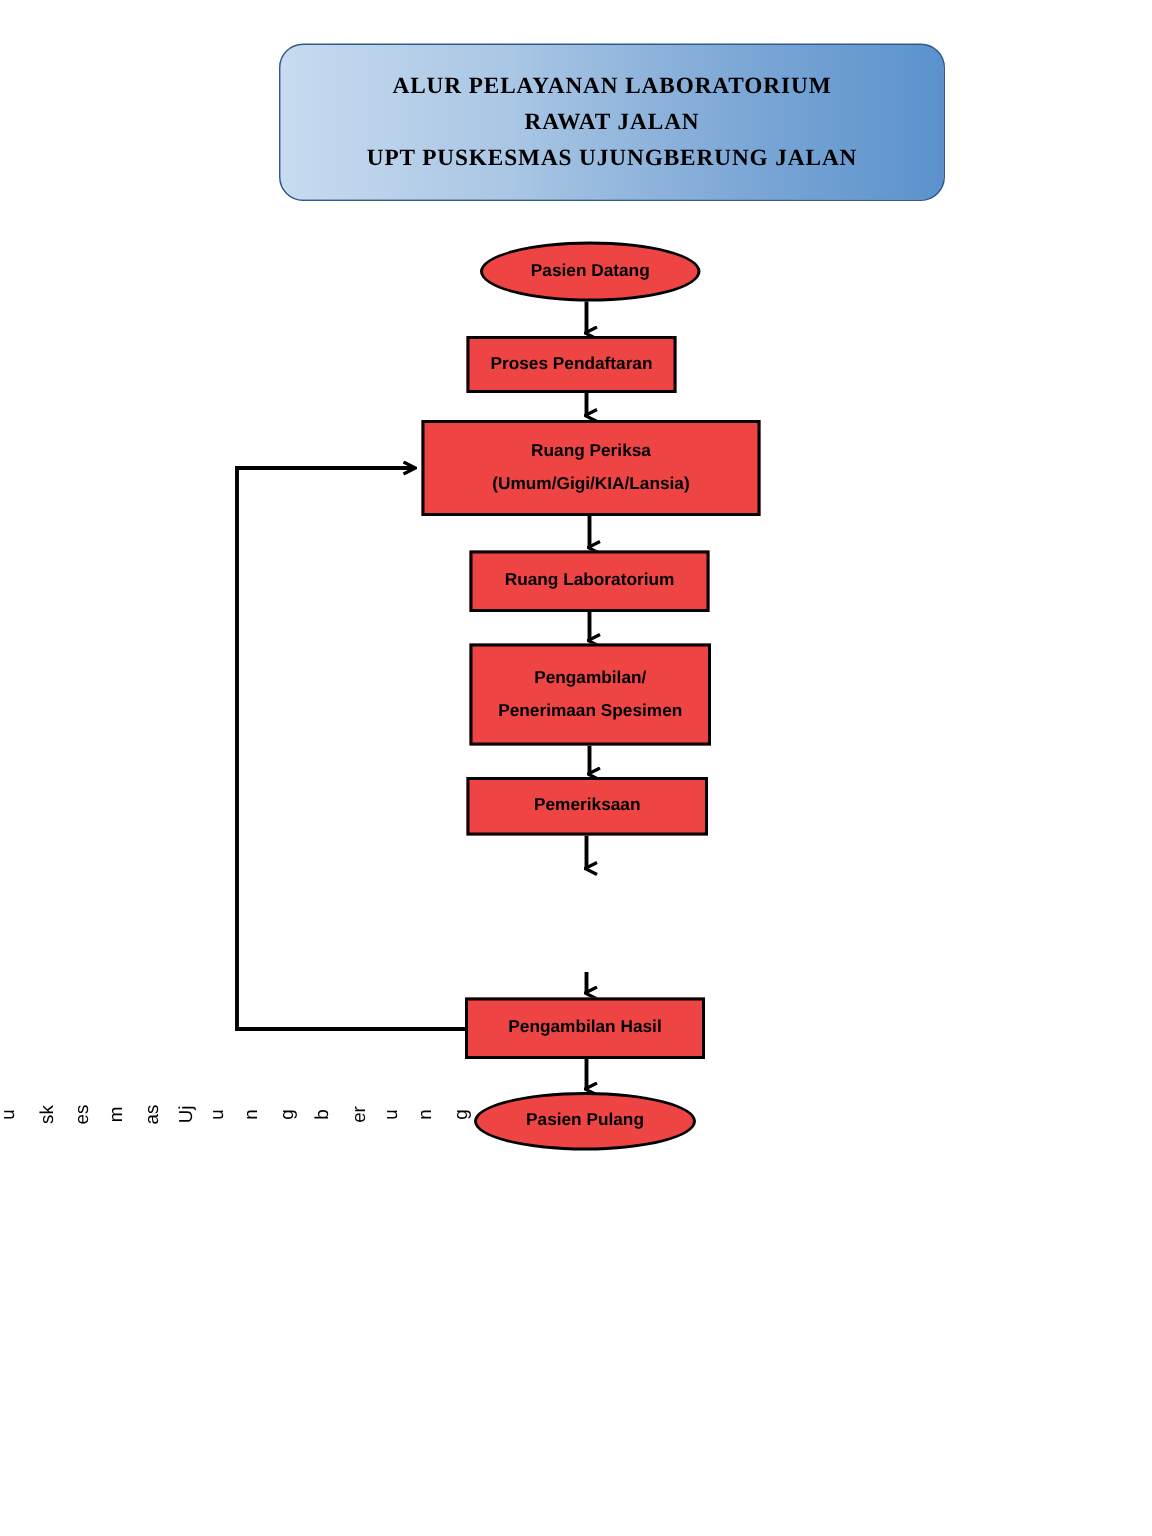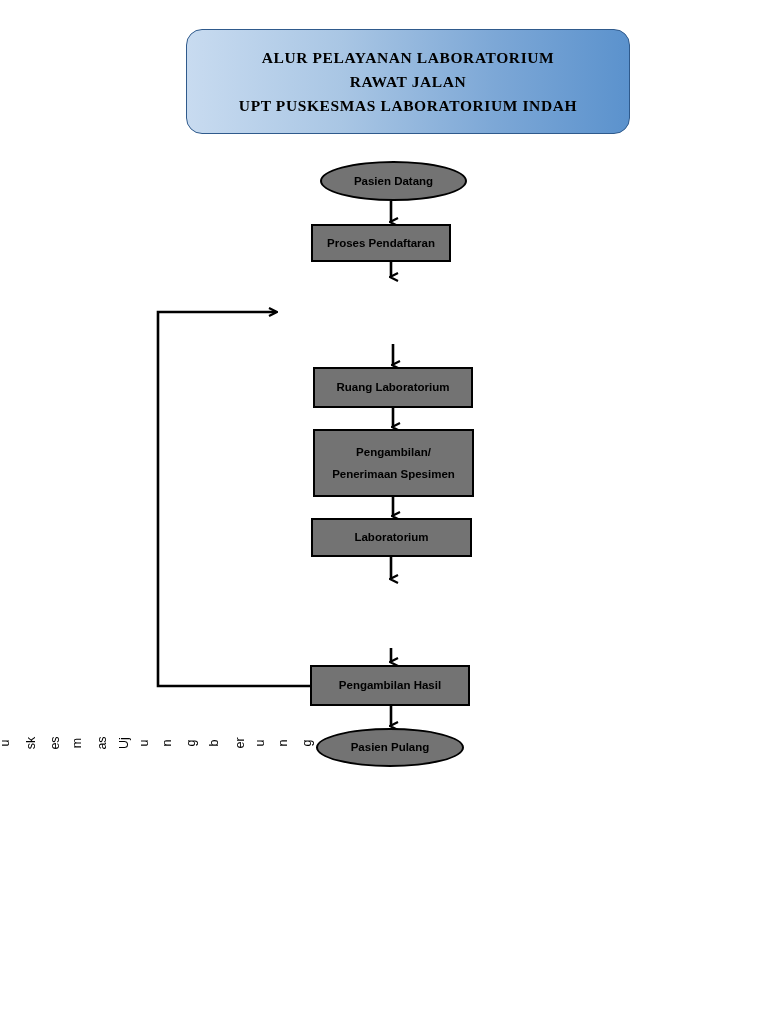--- a/index.html
+++ b/index.html
@@ -48,21 +48,21 @@
     letter-spacing: 0.6px;
     color: #000000;
     text-align: center;
     white-space: nowrap;
   }
 
   
   .node {
     position: absolute;
     box-sizing: border-box;
-    background: #737373;
+    background: #ef4444;
     display: flex;
     flex-direction: column;
     align-items: center;
     justify-content: center;
     text-align: center;
     color: #000000;
     font-weight: bold;
     font-size: 11.5px;
     line-height: 1.05;
   }
@@ -114,21 +114,21 @@
   }
 </style>
 </head>
 <body>
 
 <div id="flow-root">
 
   <div class="title-banner" style="border-color: rgb(47, 90, 140);">
     <div class="title-line">ALUR PELAYANAN LABORATORIUM</div>
     <div class="title-line">RAWAT JALAN</div>
-    <div class="title-line">UPT PUSKESMAS LABORATORIUM INDAH</div>
+    <div class="title-line">UPT PUSKESMAS UJUNGBERUNG JALAN</div>
   </div>
 
   <svg id="connectors" viewBox="0 0 768 1024">
     <defs>
       <marker id="arrowDown" markerWidth="10" markerHeight="10" refX="5" refY="8" orient="auto" markerUnits="userSpaceOnUse">
         <path d="M1,1 L5,9 L9,1" fill="none" stroke="#000000" stroke-width="2.2"></path>
       </marker>
       <marker id="arrowRight" markerWidth="10" markerHeight="10" refX="8" refY="5" orient="auto" markerUnits="userSpaceOnUse">
         <path d="M1,1 L9,5 L1,9" fill="none" stroke="#000000" stroke-width="2.2"></path>
       </marker>
@@ -154,32 +154,36 @@
   </svg>
 
   <div class="node ellipse" style="left:320px; top:161px; width:147px; height:40px;">
     <span class="line">Pasien Datang</span>
   </div>
 
   <div class="node rect" style="left:311px; top:224px; width:140px; height:38px;">
     <span class="line">Proses Pendaftaran</span>
   </div>
 
+  <div class="node rect two-line" style="left:281px; top:280px; width:226px; height:64px;">
+    <span class="line">Ruang Periksa</span>
+    <span class="line">(Umum/Gigi/KIA/Lansia)</span>
+  </div>
 
   <div class="node rect" style="left:313px; top:367px; width:160px; height:41px;">
     <span class="line">Ruang Laboratorium</span>
   </div>
 
   <div class="node rect two-line" style="left:313px; top:429px; width:161px; height:68px;">
     <span class="line">Pengambilan/</span>
     <span class="line">Penerimaan Spesimen</span>
   </div>
 
   <div class="node rect" style="left:311px; top:518px; width:161px; height:39px;">
-    <span class="line">Laboratorium</span>
+    <span class="line">Pemeriksaan</span>
   </div>
 
 
   <div class="node ellipse" style="left:316px; top:728px; width:148px; height:39px;">
     <span class="line">Pasien Pulang</span>
   </div>
 
   <div class="node rect" style="left:310px; top:665px; width:160px; height:41px;">
     <span class="line">Pengambilan Hasil</span>
   </div>

